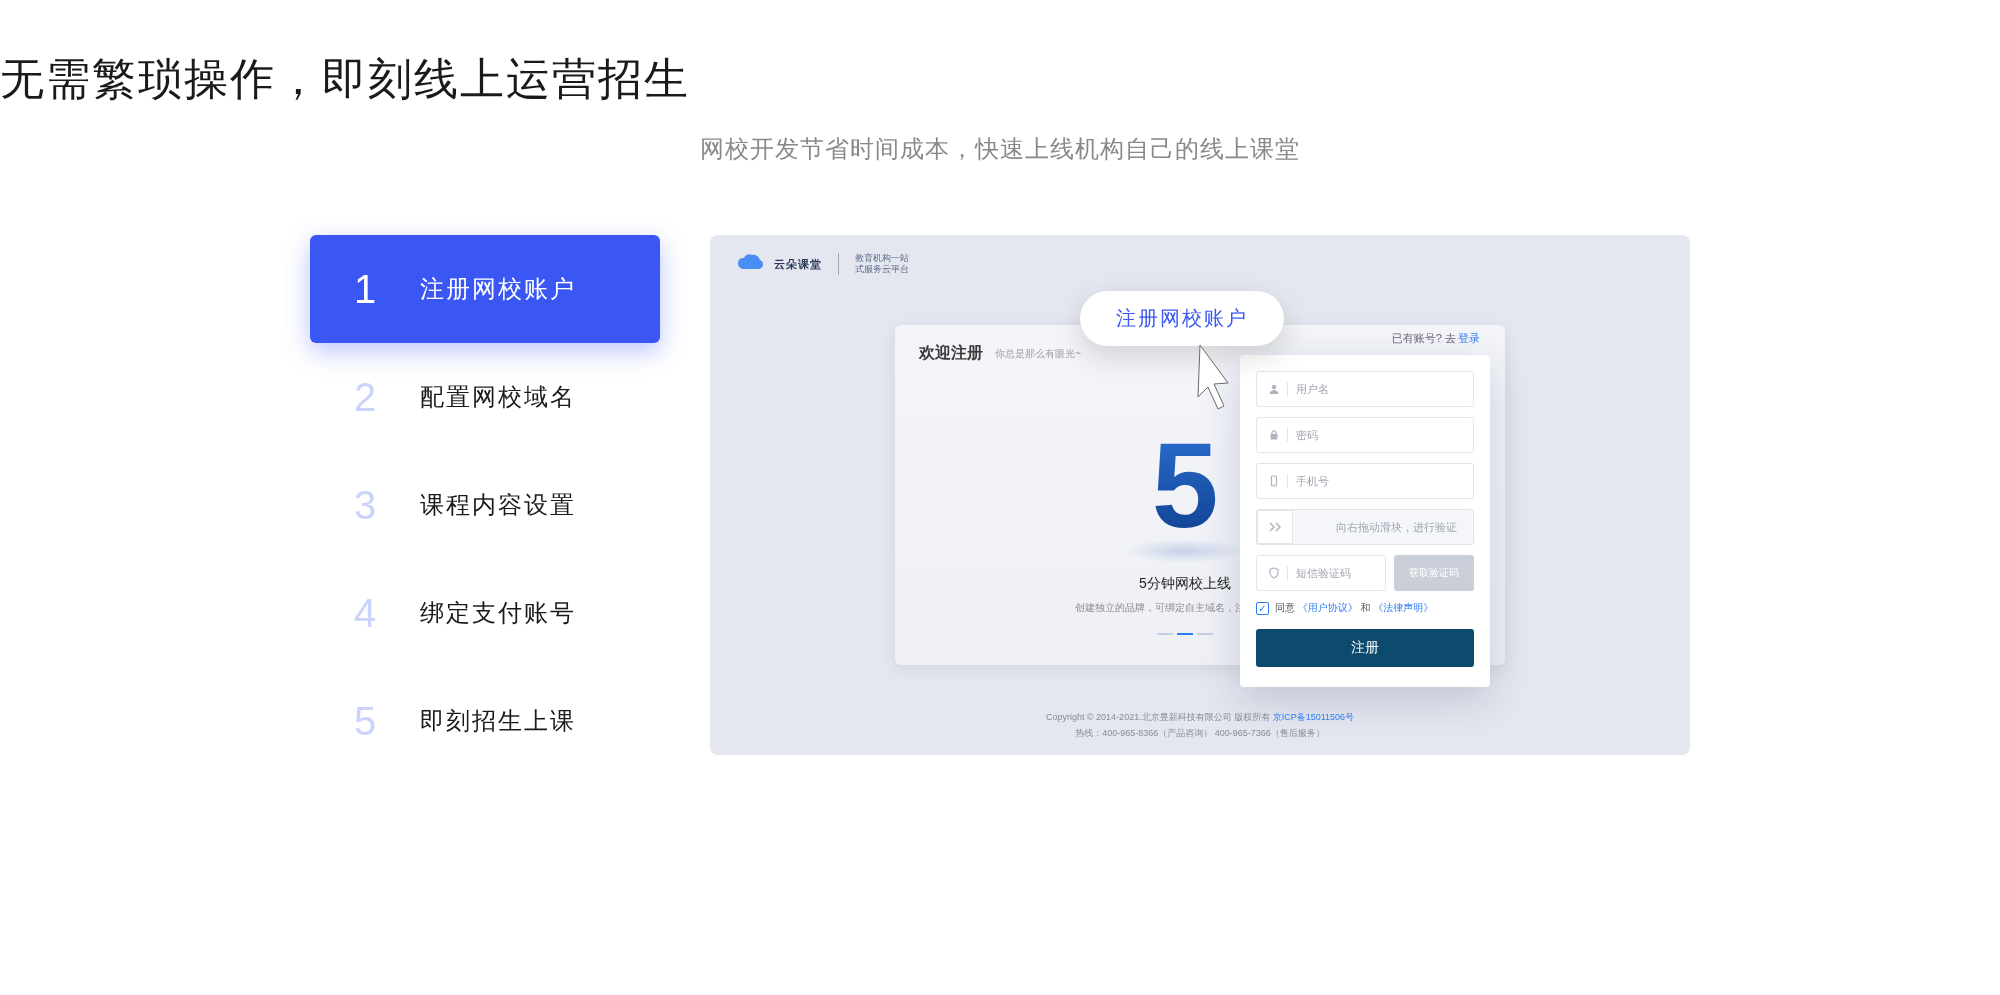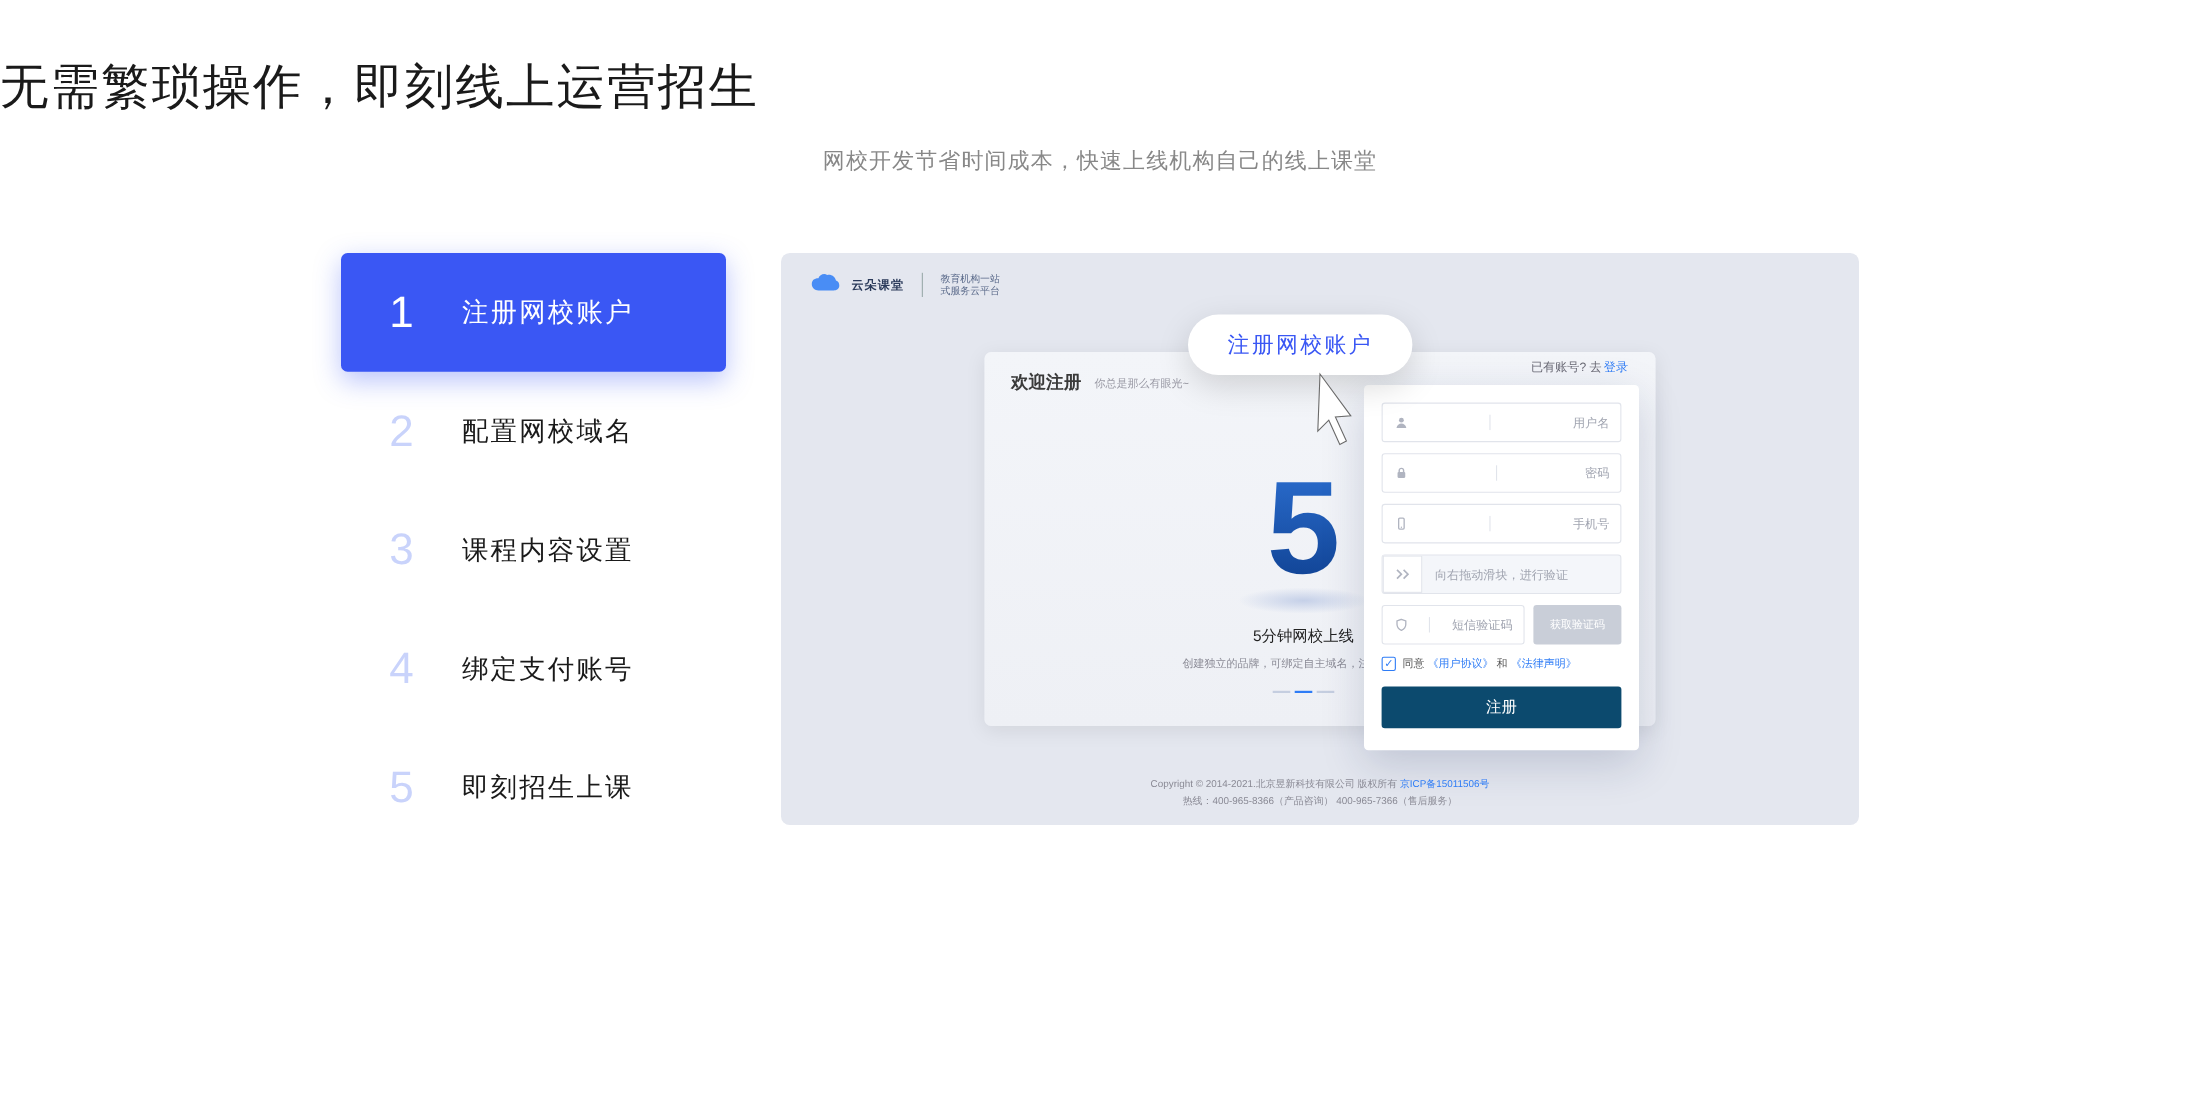--- a/index.html
+++ b/index.html
@@ -14,21 +14,21 @@
   padding-top: 50px;
 }
 .title {
   font-size: 44px;
   font-weight: 500;
   color: #1a1a1a;
   letter-spacing: 2px;
 }
 .subtitle {
   text-align: center;
-  font-size: 20px;
+  font-size: 24px;
   color: #888;
   margin-top: 24px;
   letter-spacing: 1px;
 }
 .main-row {
   display: flex;
   justify-content: center;
   gap: 50px;
   margin-top: 70px;
   padding: 0 100px;
@@ -206,38 +206,37 @@
   height: 36px;
   border: 1px solid #E1E4EB;
   border-radius: 3px;
   display: flex;
   align-items: center;
   padding: 4px 10px;
   font-size: 11px;
   color: #A0A4B0;
   margin-bottom: 10px;
   background: #fff;
-  justify-content: space-between;
 }
 .field .ico {
   width: 14px;
   display: flex;
   justify-content: center;
   color: #B0B4C0;
   margin-right: 6px;
 }
 .field .bar {
   width: 1px;
   height: 14px;
   background: #E1E4EB;
   margin-right: 8px;
 }
 .field.slider-field {
   background: #F4F6FA;
-  justify-content: center;
+  justify-content: flex-end;
   padding: 16px;
   position: relative;
 }
 .field.slider-field .handle {
   position: absolute;
   left: 0;
   top: 0;
   width: 36px;
   height: 34px;
   background: #fff;

